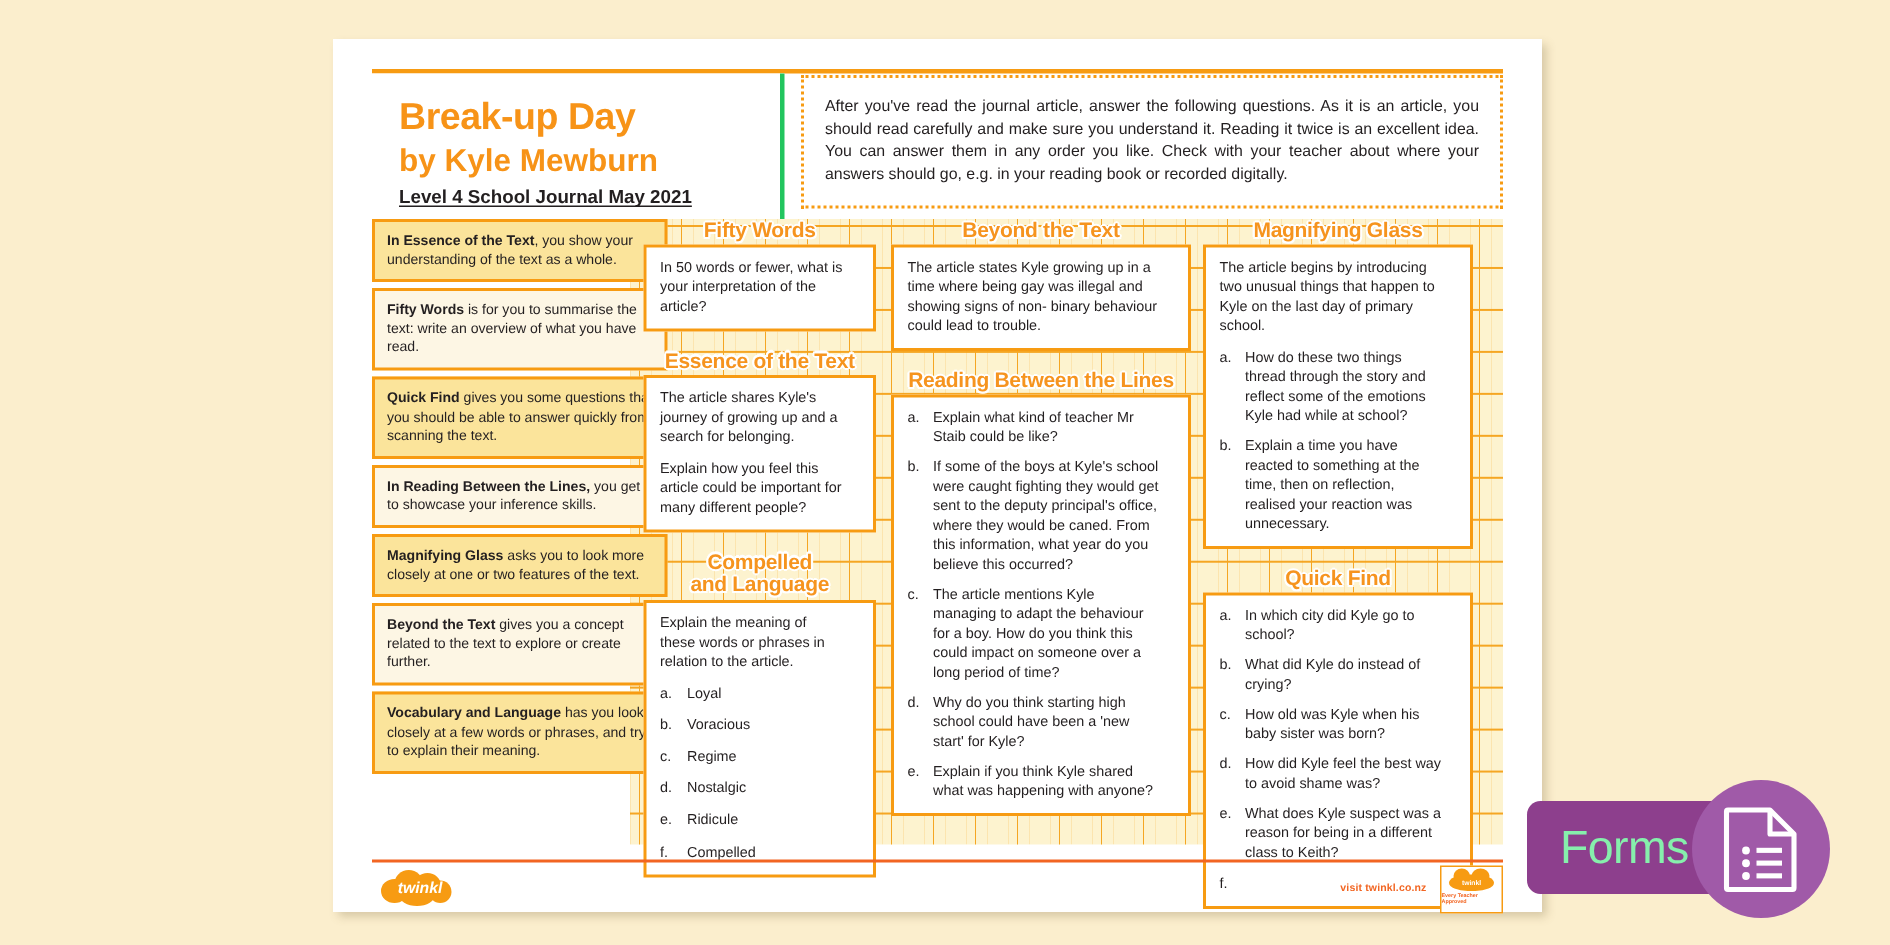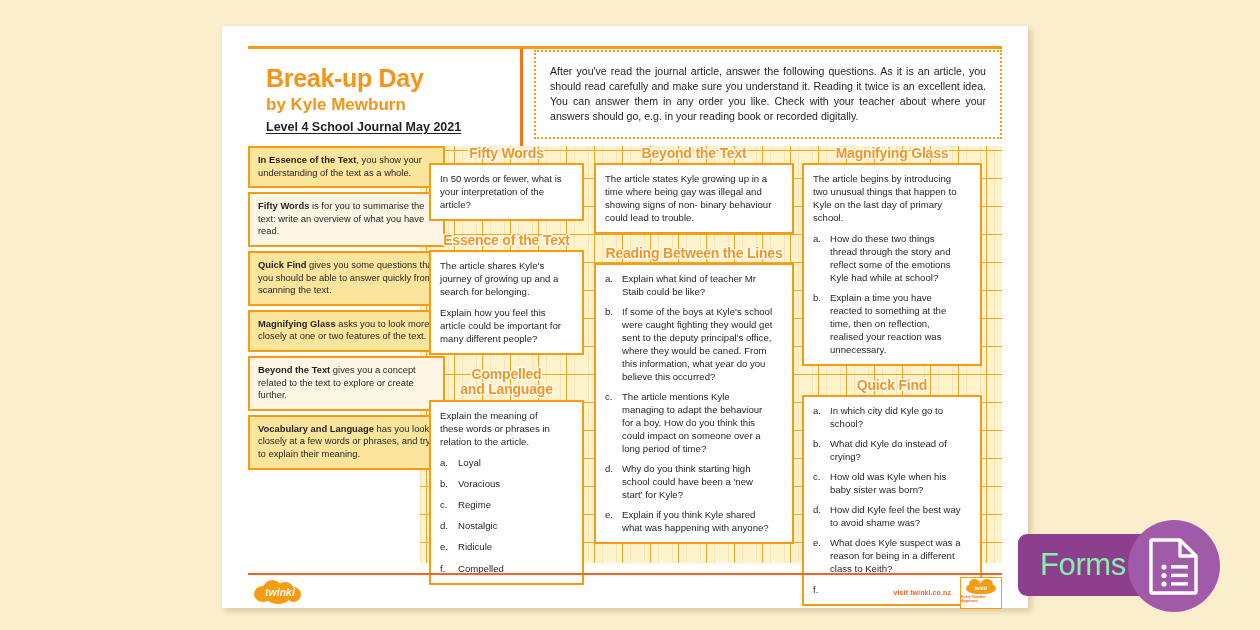--- a/index.html
+++ b/index.html
@@ -35,33 +35,33 @@
   }
 
   
   #title-block {
     position: absolute;
     left: 26px;
     top: 23px;
     width: 275px;
     height: 110px;
     padding: 16px 10px 0 18px;
-    border-right: 3px solid #f97316;
+    border-right: 3px solid #22c55e;
     border-bottom: 3px solid #f79b12;
     background: #fff;
   }
   #doc-title {
     font-size: 25px;
     font-weight: bold;
     color: #f79317;
     letter-spacing: -0.3px;
     line-height: 1.05;
   }
   #doc-author {
-    font-size: 17px;
+    font-size: 21px;
     font-weight: bold;
     color: #f79317;
     margin-top: 5px;
     line-height: 1.1;
   }
   #doc-subtitle {
     font-size: 12.5px;
     font-weight: bold;
     color: #231f20;
     margin-top: 5px;
@@ -296,20 +296,21 @@
   </div>
 
   <div id="grid-canvas"></div>
 
   <div id="content-area">
 
     <div id="sidebar">
       <div class="side-box shade-a"><b>In Essence of the Text</b><span>, you show your understanding of the text as a whole.</span></div>
       <div class="side-box shade-b"><b>Fifty Words</b><span> is for you to summarise the text: write an overview of what you have read.</span></div>
       <div class="side-box shade-a"><b>Quick Find</b><span> gives you some questions that you should be able to answer quickly from scanning the text.</span></div>
+      <div class="side-box shade-b"><b>In Reading Between the Lines,</b><span> you get to showcase your inference skills.</span></div>
       <div class="side-box shade-a"><b>Magnifying Glass</b><span> asks you to look more closely at one or two features of the text.</span></div>
       <div class="side-box shade-b"><b>Beyond the Text</b><span> gives you a concept related to the text to explore or create further.</span></div>
       <div class="side-box shade-a"><b>Vocabulary and Language</b><span> has you look closely at a few words or phrases, and try to explain their meaning.</span></div>
     </div>
 
     <div id="col2">
 
       <div class="sec-heading">Fifty Words</div>
       <div class="card">
         <p>In 50 words or fewer, what is your interpretation of the article?</p>

